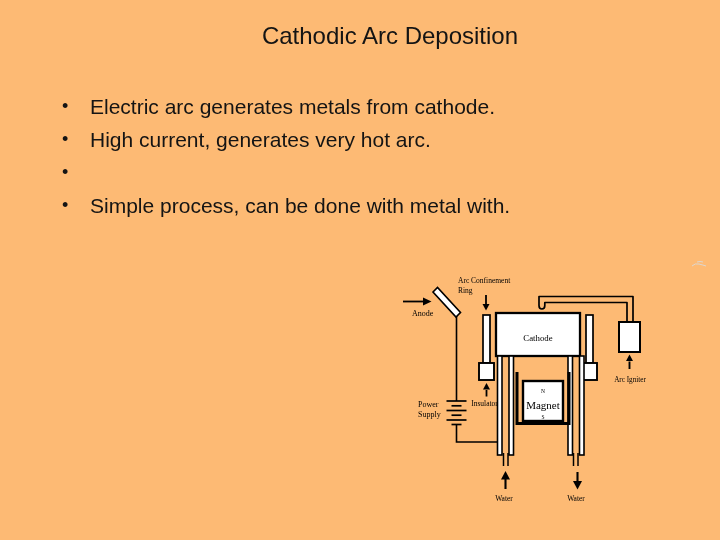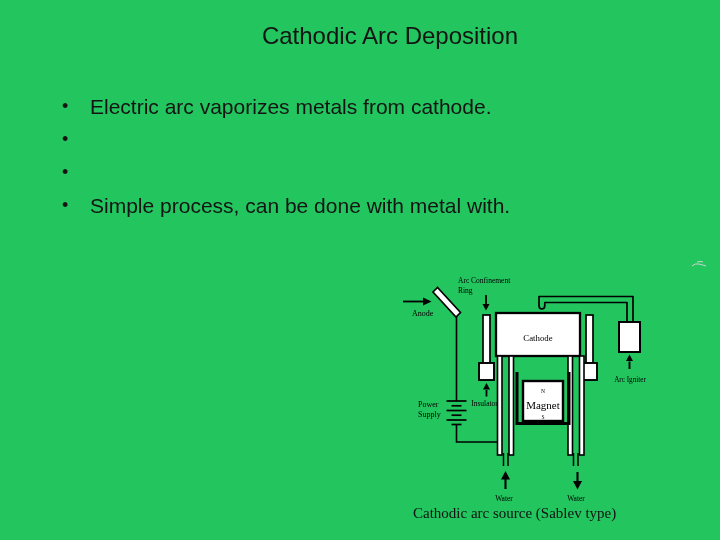--- a/index.html
+++ b/index.html
@@ -1,19 +1,19 @@
 <!DOCTYPE html>
 <html><head>
 <meta charset="utf-8">
 <style>
   html,body{margin:0;padding:0;background:#888;}
   .slide{
     position:relative;
     width:720px;height:540px;
-    background:#22c55e;
+    background:#fdba74;
     overflow:hidden;
     font-family:"Liberation Sans", sans-serif;
     color:#141414;
   }
   .title{
     position:absolute;
     left:230px;top:22px;width:320px;
     text-align:center;
     font-size:24px;
     white-space:nowrap;
@@ -51,24 +51,25 @@
 </head>
 <body>
 
 <div class="slide">
 
   <div class="title">Cathodic Arc Deposition</div>
 
   <div class="bullets">
     <div class="bullet-row">
       <span class="dot">•</span>
-      <span class="btext"><span>Electric arc vaporizes metals from cathode.</span><sup></sup><span></span></span>
+      <span class="btext"><span>Electric arc generates metals from cathode.</span><sup></sup><span></span></span>
     </div>
     <div class="bullet-row">
       <span class="dot">•</span>
+      <span class="btext"><span>High current, generates very hot arc.</span><sup></sup><span></span></span>
     </div>
     <div class="bullet-row">
       <span class="dot">•</span>
     </div>
     <div class="bullet-row">
       <span class="dot">•</span>
       <span class="btext"><span>Simple process, can be done with metal with.</span><sup></sup><span></span></span>
     </div>
   </div>
 
@@ -152,15 +153,14 @@
     </g>
     <text x="504" y="501" font-size="7.5" text-anchor="middle">Water</text>
 
     <g>
       <line x1="577.5" y1="472" x2="577.5" y2="481.5" stroke="#000" stroke-width="2.1"></line>
       <polygon points="573,481 582,481 577.5,489.5" fill="#000"></polygon>
     </g>
     <text x="576" y="501" font-size="7.5" text-anchor="middle">Water</text>
   </svg>
 
-  <div class="caption">Cathodic arc source (Sablev type)</div>
 
 </div>
 
 </body></html>

